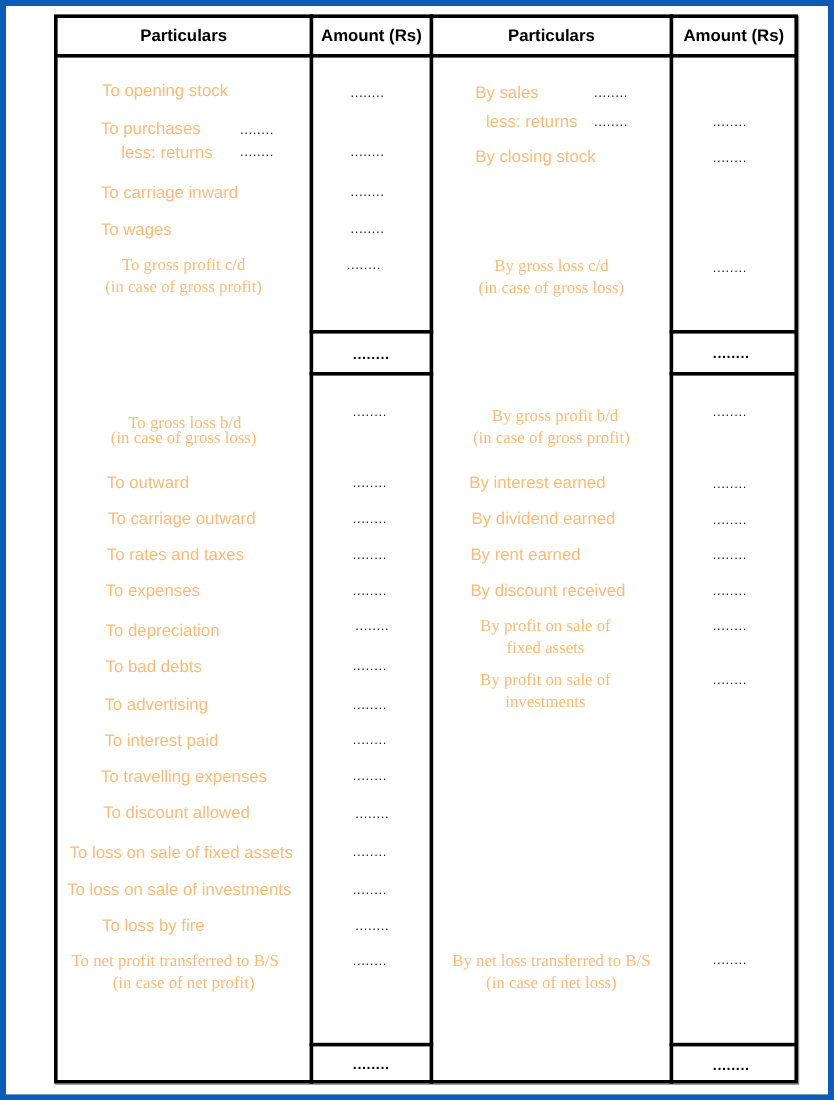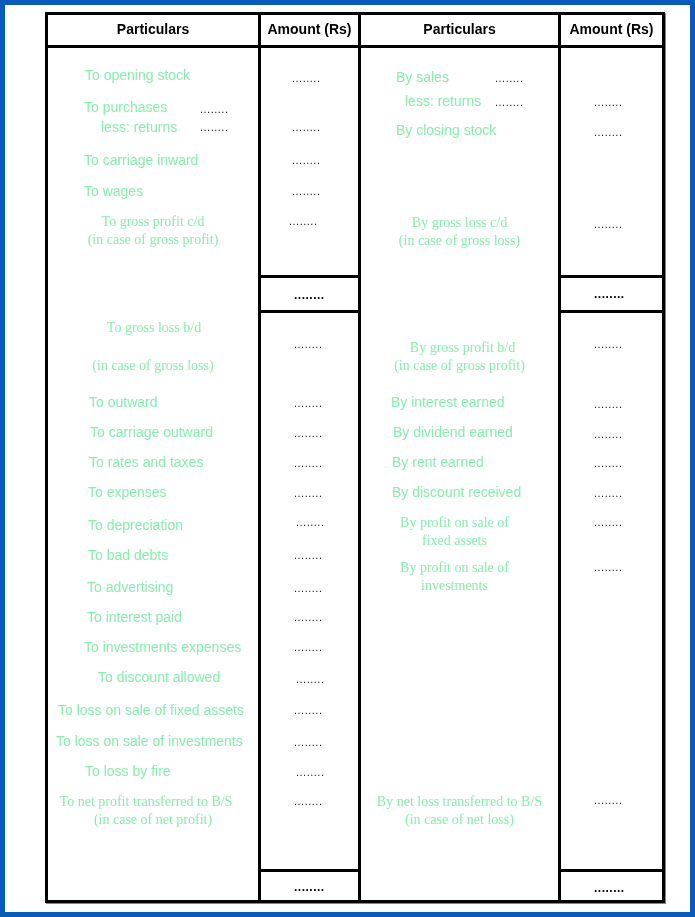--- a/index.html
+++ b/index.html
@@ -19,21 +19,21 @@
       border: 3px solid #000; box-sizing: border-box;
       box-shadow: 1px 1px 0 #888;
     }
     .vline { position: absolute; top: 12px; width: 3px; height: 891px; background: #000; }
     .hline { position: absolute; height: 3px; background: #000; }
     .hdr {
       position: absolute; top: 15px; height: 32px; line-height: 28px;
       text-align: center; font-weight: bold; font-size: 14px; color: #000;
     }
     .txt {
-      position: absolute; font-size: 14px; color: #86efac; white-space: nowrap; line-height: 18px;
+      position: absolute; font-size: 14px; color: #fdba74; white-space: nowrap; line-height: 18px;
     }
     .center { text-align: center; font-family: Liberation Serif, serif; }
     .dots {
       position: absolute; font-size: 11px; color: #222; letter-spacing: 0.5px; line-height: 12px;
     }
     .dots.bold { font-weight: bold; font-size: 12px; color: #000; }
   </style>
 </head>
 <body>
 
@@ -87,21 +87,21 @@
 
 <div class="txt" style="left:396px; top:121px">By closing stock</div>
 <div class="dots" style="left:594px; top:126px">........</div>
 
 <div class="txt center" style="left:361px; width:197px; top:214px">By gross loss c/d</div>
 <div class="txt center" style="left:361px; width:197px; top:232px">(in case of gross loss)</div>
 <div class="dots" style="left:594px; top:218px">........</div>
 
 <div class="dots bold" style="left:594px; top:288px">........</div>
 
-<div class="txt center" style="left:48px; width:212px; top:319px">To gross loss b/d</div>
+<div class="txt center" style="left:48px; width:212px; top:345px">To gross loss b/d</div>
 <div class="txt center" style="left:48px; width:210px; top:357px">(in case of gross loss)</div>
 <div class="dots" style="left:294px; top:338px">........</div>
 
 <div class="txt" style="left:89px; top:393px">To outward</div>
 <div class="dots" style="left:294px; top:397px">........</div>
 
 <div class="txt" style="left:90px; top:423px">To carriage outward</div>
 <div class="dots" style="left:294px; top:427px">........</div>
 
 <div class="txt" style="left:89px; top:453px">To rates and taxes</div>
@@ -115,24 +115,24 @@
 
 <div class="txt" style="left:88px; top:546px">To bad debts</div>
 <div class="dots" style="left:294px; top:549px">........</div>
 
 <div class="txt" style="left:87px; top:578px">To advertising</div>
 <div class="dots" style="left:294px; top:582px">........</div>
 
 <div class="txt" style="left:87px; top:608px">To interest paid</div>
 <div class="dots" style="left:294px; top:611px">........</div>
 
-<div class="txt" style="left:84px; top:638px">To investments expenses</div>
+<div class="txt" style="left:84px; top:638px">To travelling expenses</div>
 <div class="dots" style="left:294px; top:641px">........</div>
 
-<div class="txt" style="left:98px; top:668px">To discount allowed</div>
+<div class="txt" style="left:86px; top:668px">To discount allowed</div>
 <div class="dots" style="left:296px; top:673px">........</div>
 
 <div class="txt" style="left:58px; top:701px">To loss on sale of fixed assets</div>
 <div class="dots" style="left:294px; top:704px">........</div>
 
 <div class="txt" style="left:56px; top:732px">To loss on sale of investments</div>
 <div class="dots" style="left:294px; top:736px">........</div>
 
 <div class="txt" style="left:85px; top:762px">To loss by fire</div>
 <div class="dots" style="left:296px; top:766px">........</div>

